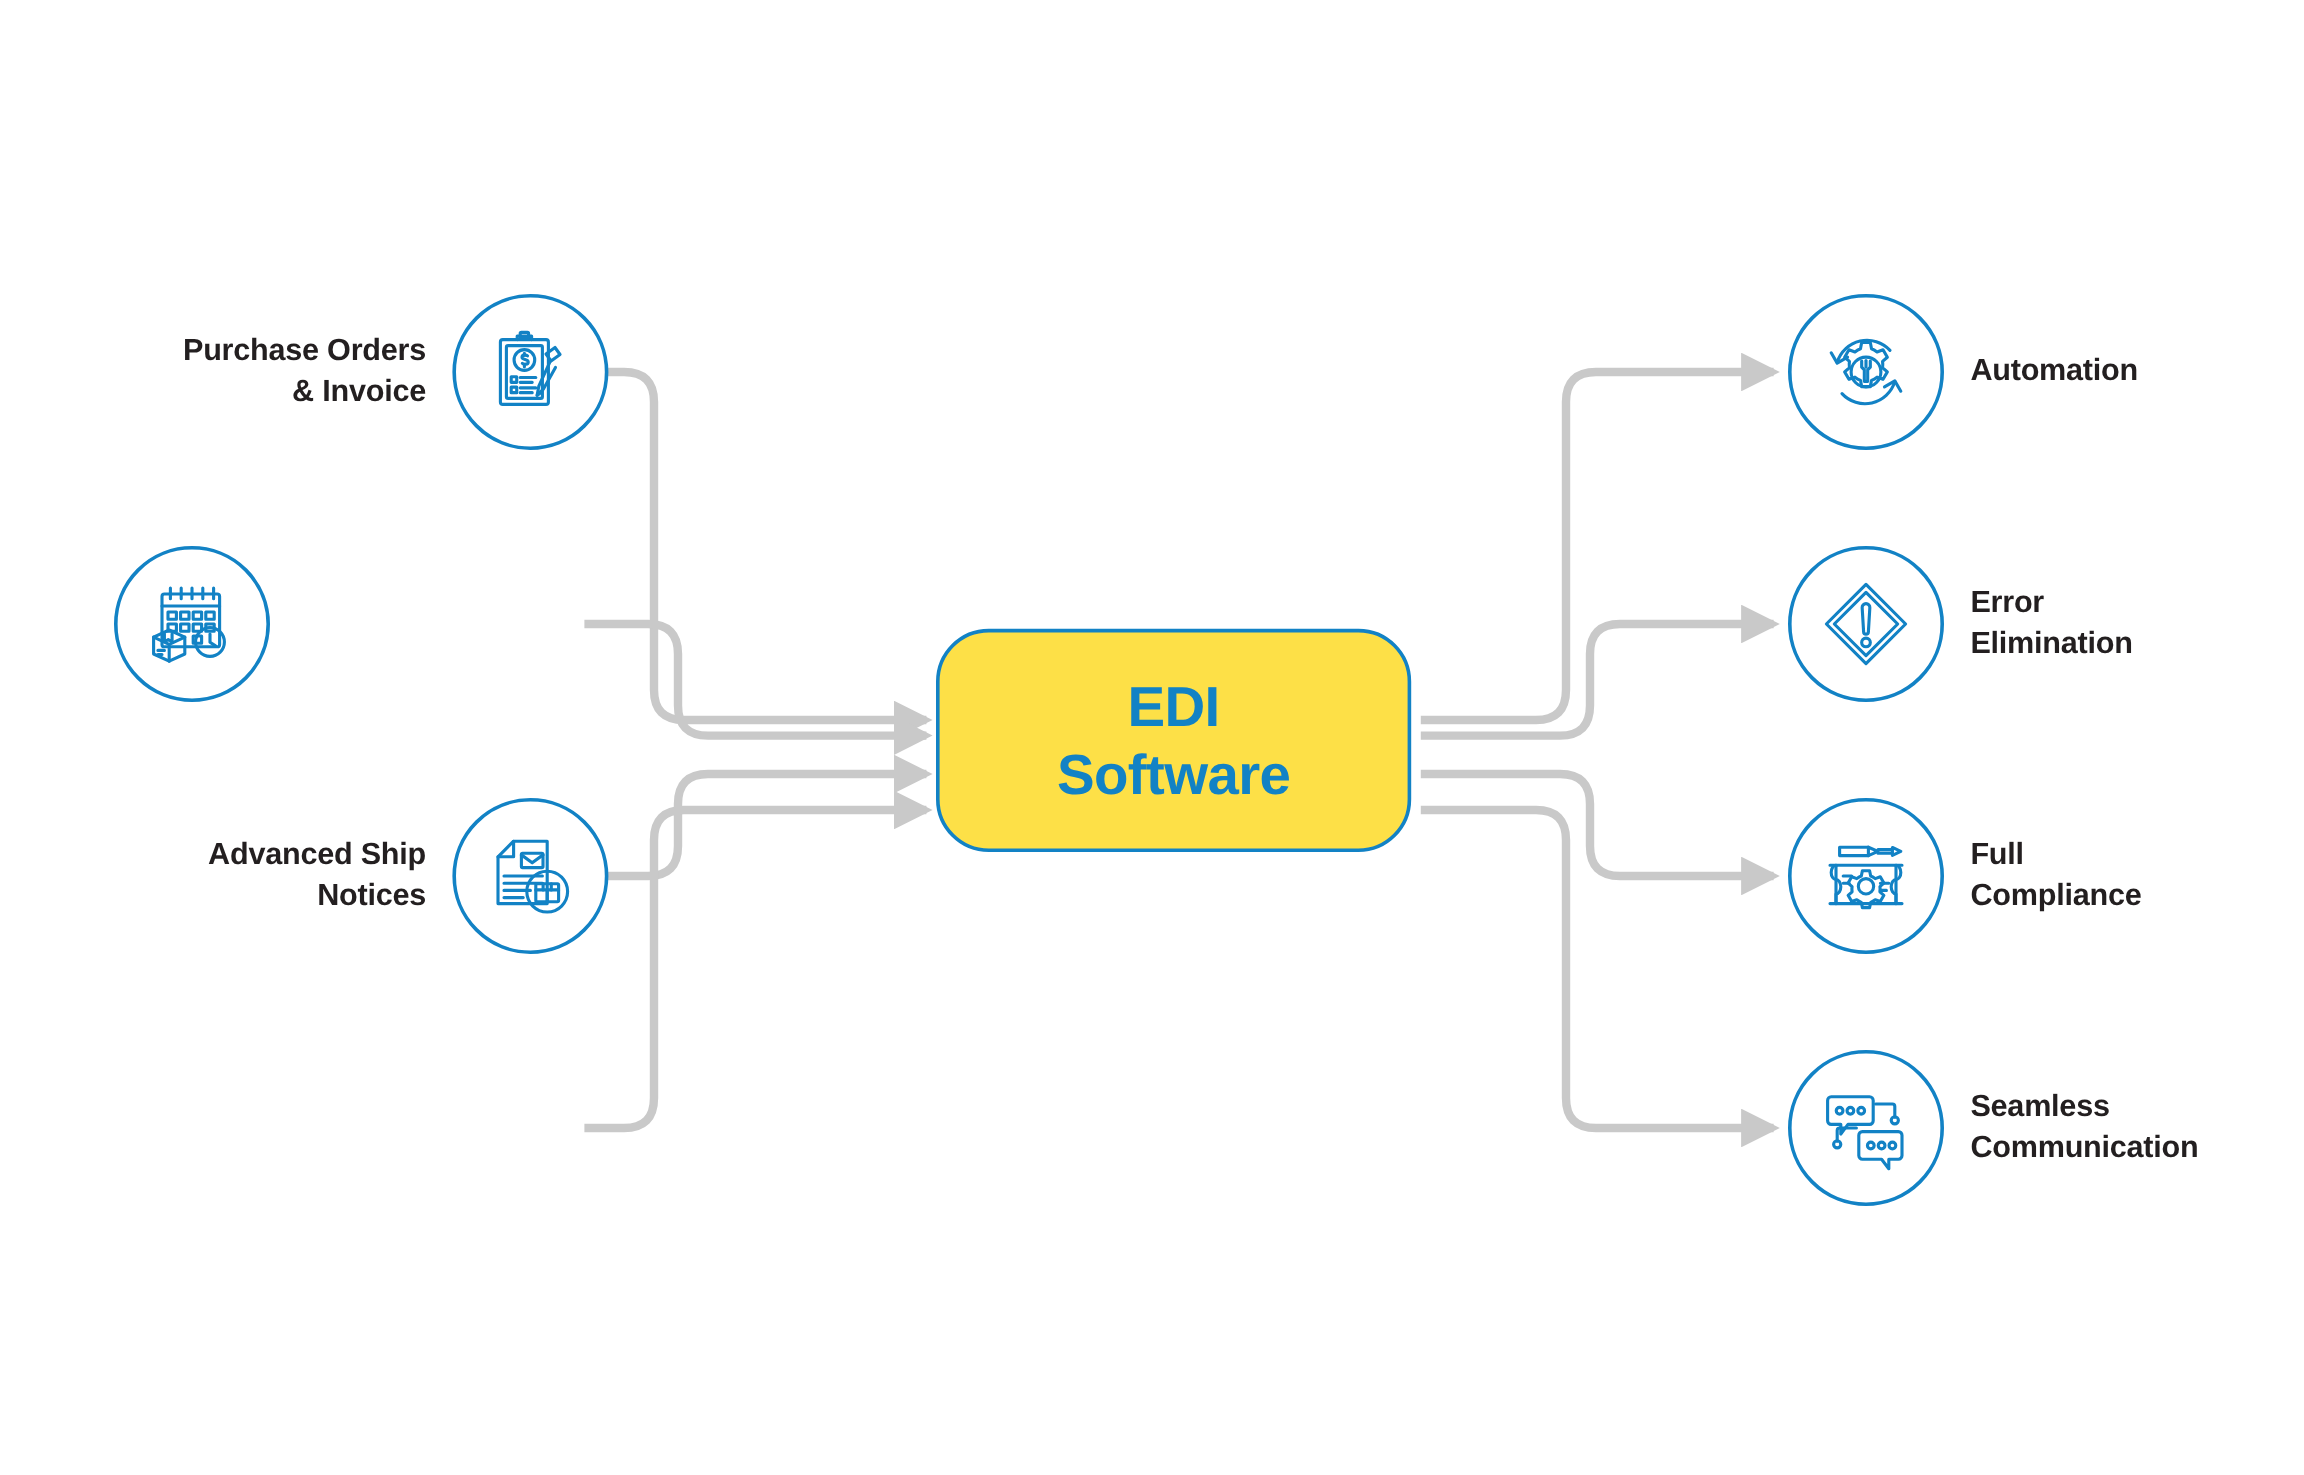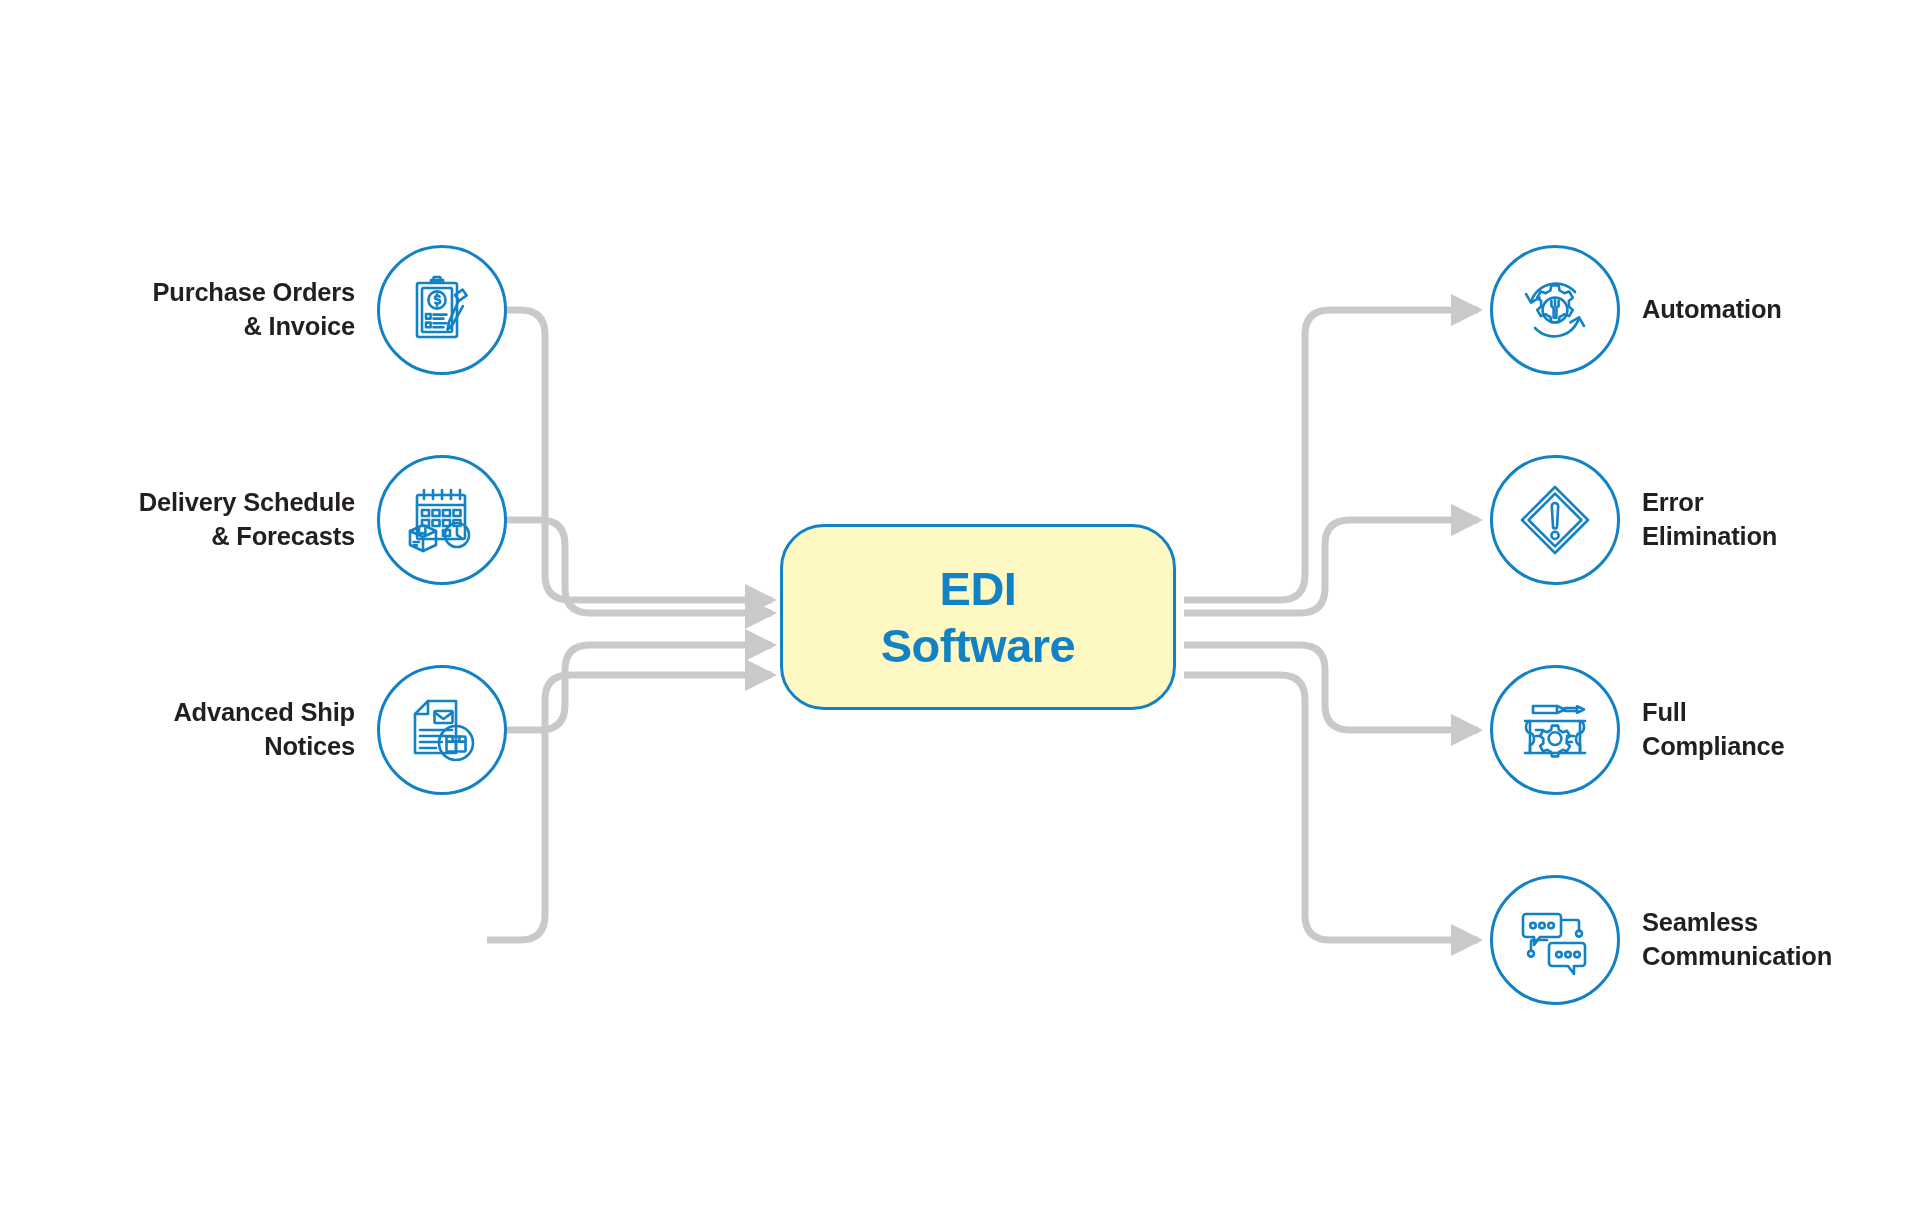--- a/index.html
+++ b/index.html
@@ -41,21 +41,21 @@
   .node.left .label{text-align:right;width:260px;margin-right:22px;}
   .node.right .label{text-align:left;width:290px;margin-left:22px;}
 
   
   #hub{
     position:absolute;
     left:780px;top:524px;
     width:396px;height:186px;
     border:3px solid #1282c5;
     border-radius:44px;
-    background:#fef9c3;
+    background:#fde047;
     box-sizing:border-box;
     display:flex;align-items:center;justify-content:center;
   }
   #hub .hub-text{
     color:#1282c5;
     font-weight:bold;
     font-size:47px;
     line-height:1.22;
     text-align:center;
     white-space:pre-line;
@@ -111,22 +111,20 @@
         <path d="M27.5 40.6 h13 M27.5 44.6 h10"></path>
         <path d="M27.5 49.2 h13 M27.5 53.2 h10"></path>
         <path d="M49 21 l7.5 -5.4 4.2 5.8 -7.5 5.4 z"></path>
         <path d="M52.7 26.8 L43 47.8 41.6 55.4 47 50 56.9 32.2"></path>
         <path d="M41.6 55.4 l3.2 -2.4"></path>
       </svg>
     </div>
   </div>
 
   <div class="node left" style="left:95px;top:455px;">
-    <div class="label">Delivery Schedule
-&amp; Forecasts</div>
     <div class="circle">
 
       <svg width="74" height="74" viewBox="0 0 74 74" fill="none" stroke="#1282c5" stroke-width="2.6" stroke-linejoin="round" stroke-linecap="round">
         <rect x="12" y="12" width="48" height="44" rx="2"></rect>
         <path d="M12 22 h48"></path>
         <path d="M19 7 v9 M28 7 v9 M37 7 v9 M46 7 v9 M55 7 v9"></path>
         <rect x="17" y="27" width="7" height="6"></rect>
           <rect x="27.5" y="27" width="7" height="6"></rect>
         <rect x="38" y="27" width="7" height="6"></rect>
           <rect x="48.5" y="27" width="7" height="6"></rect>

